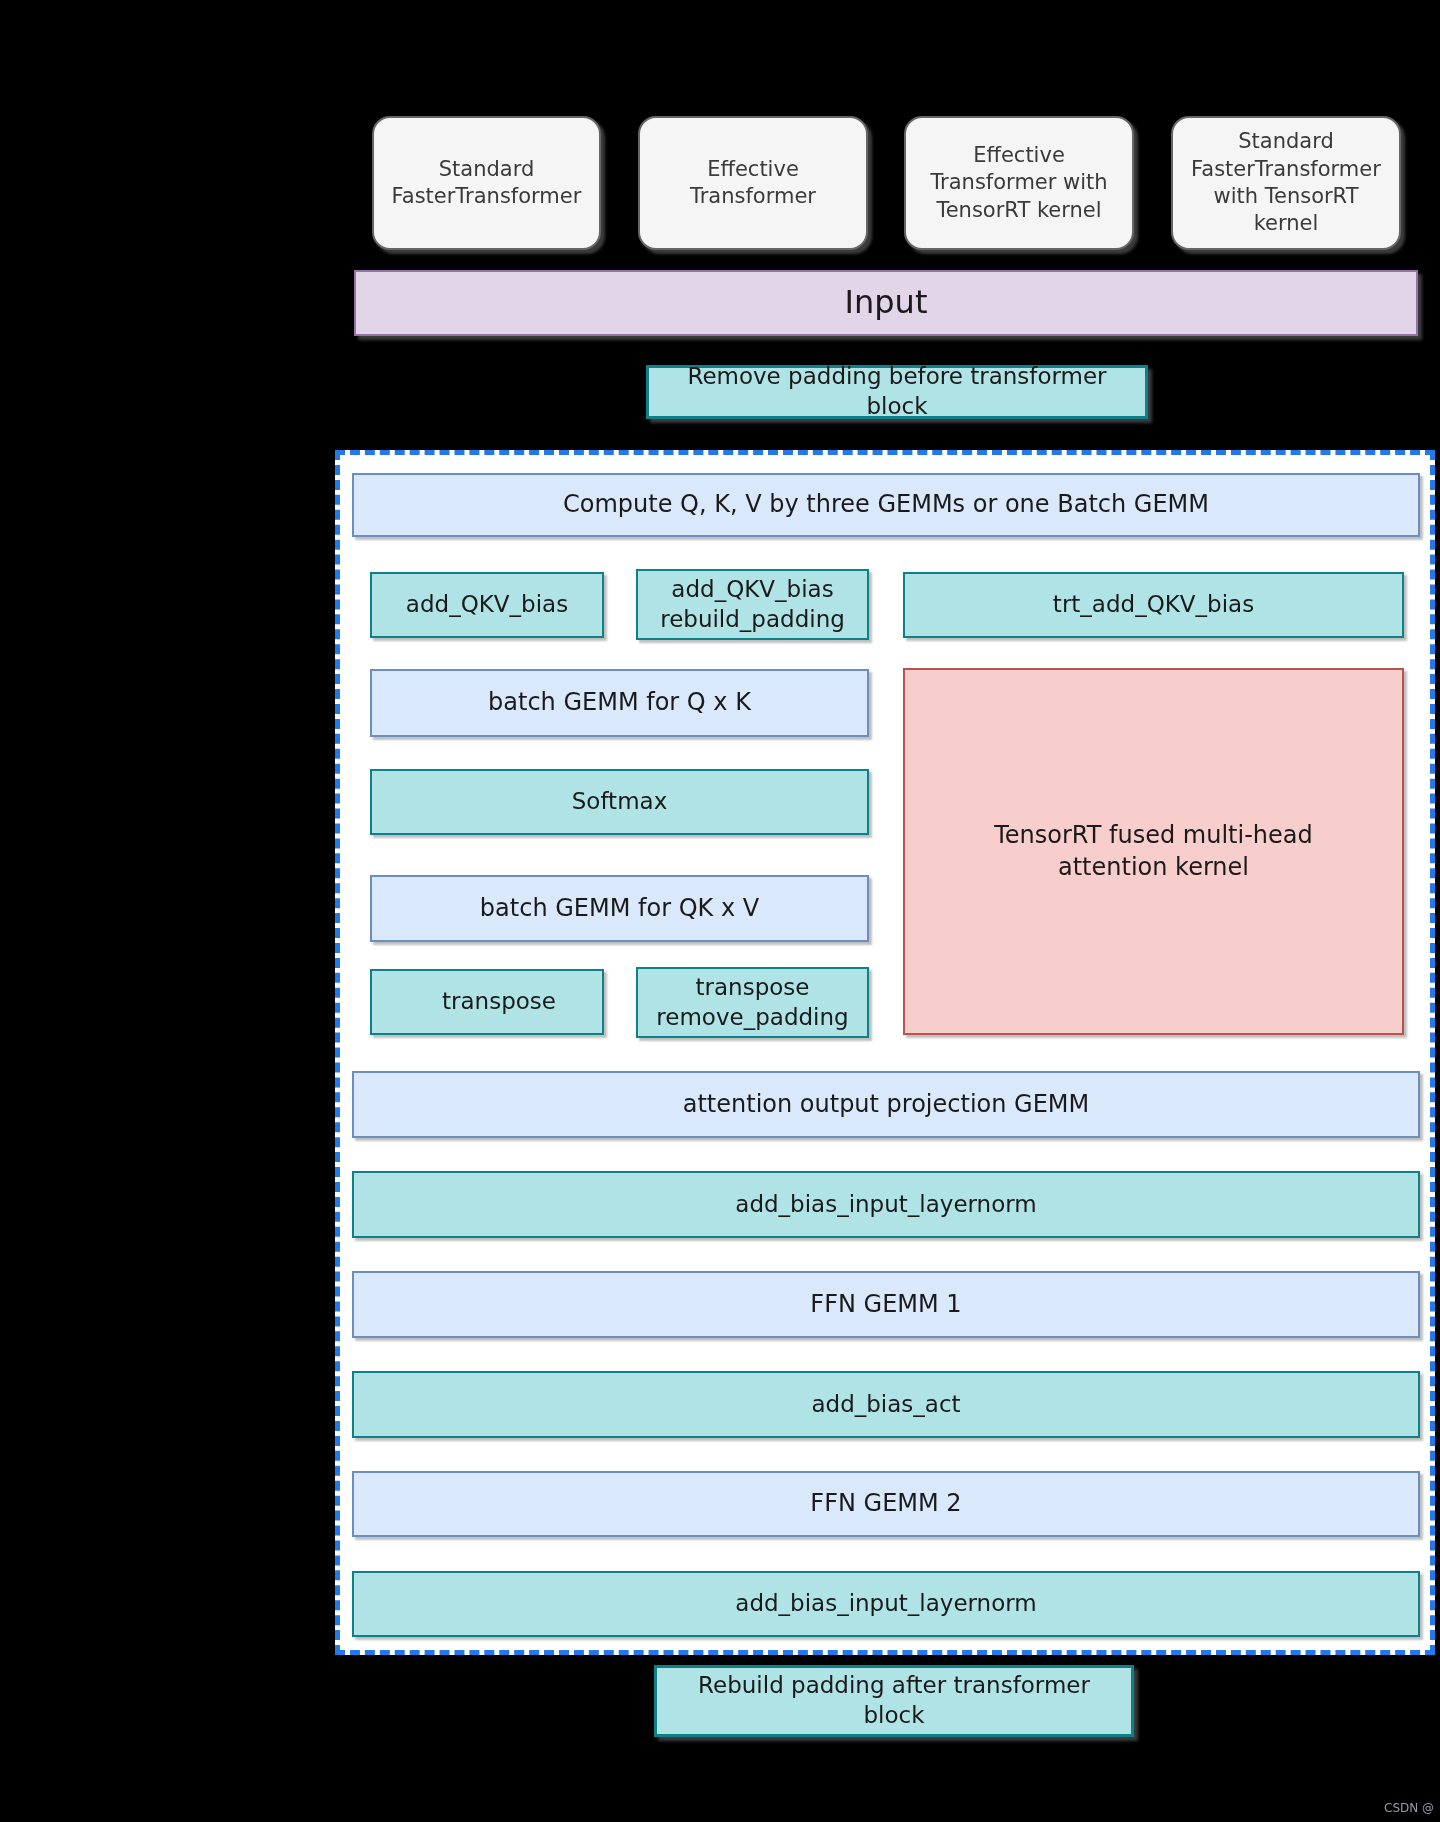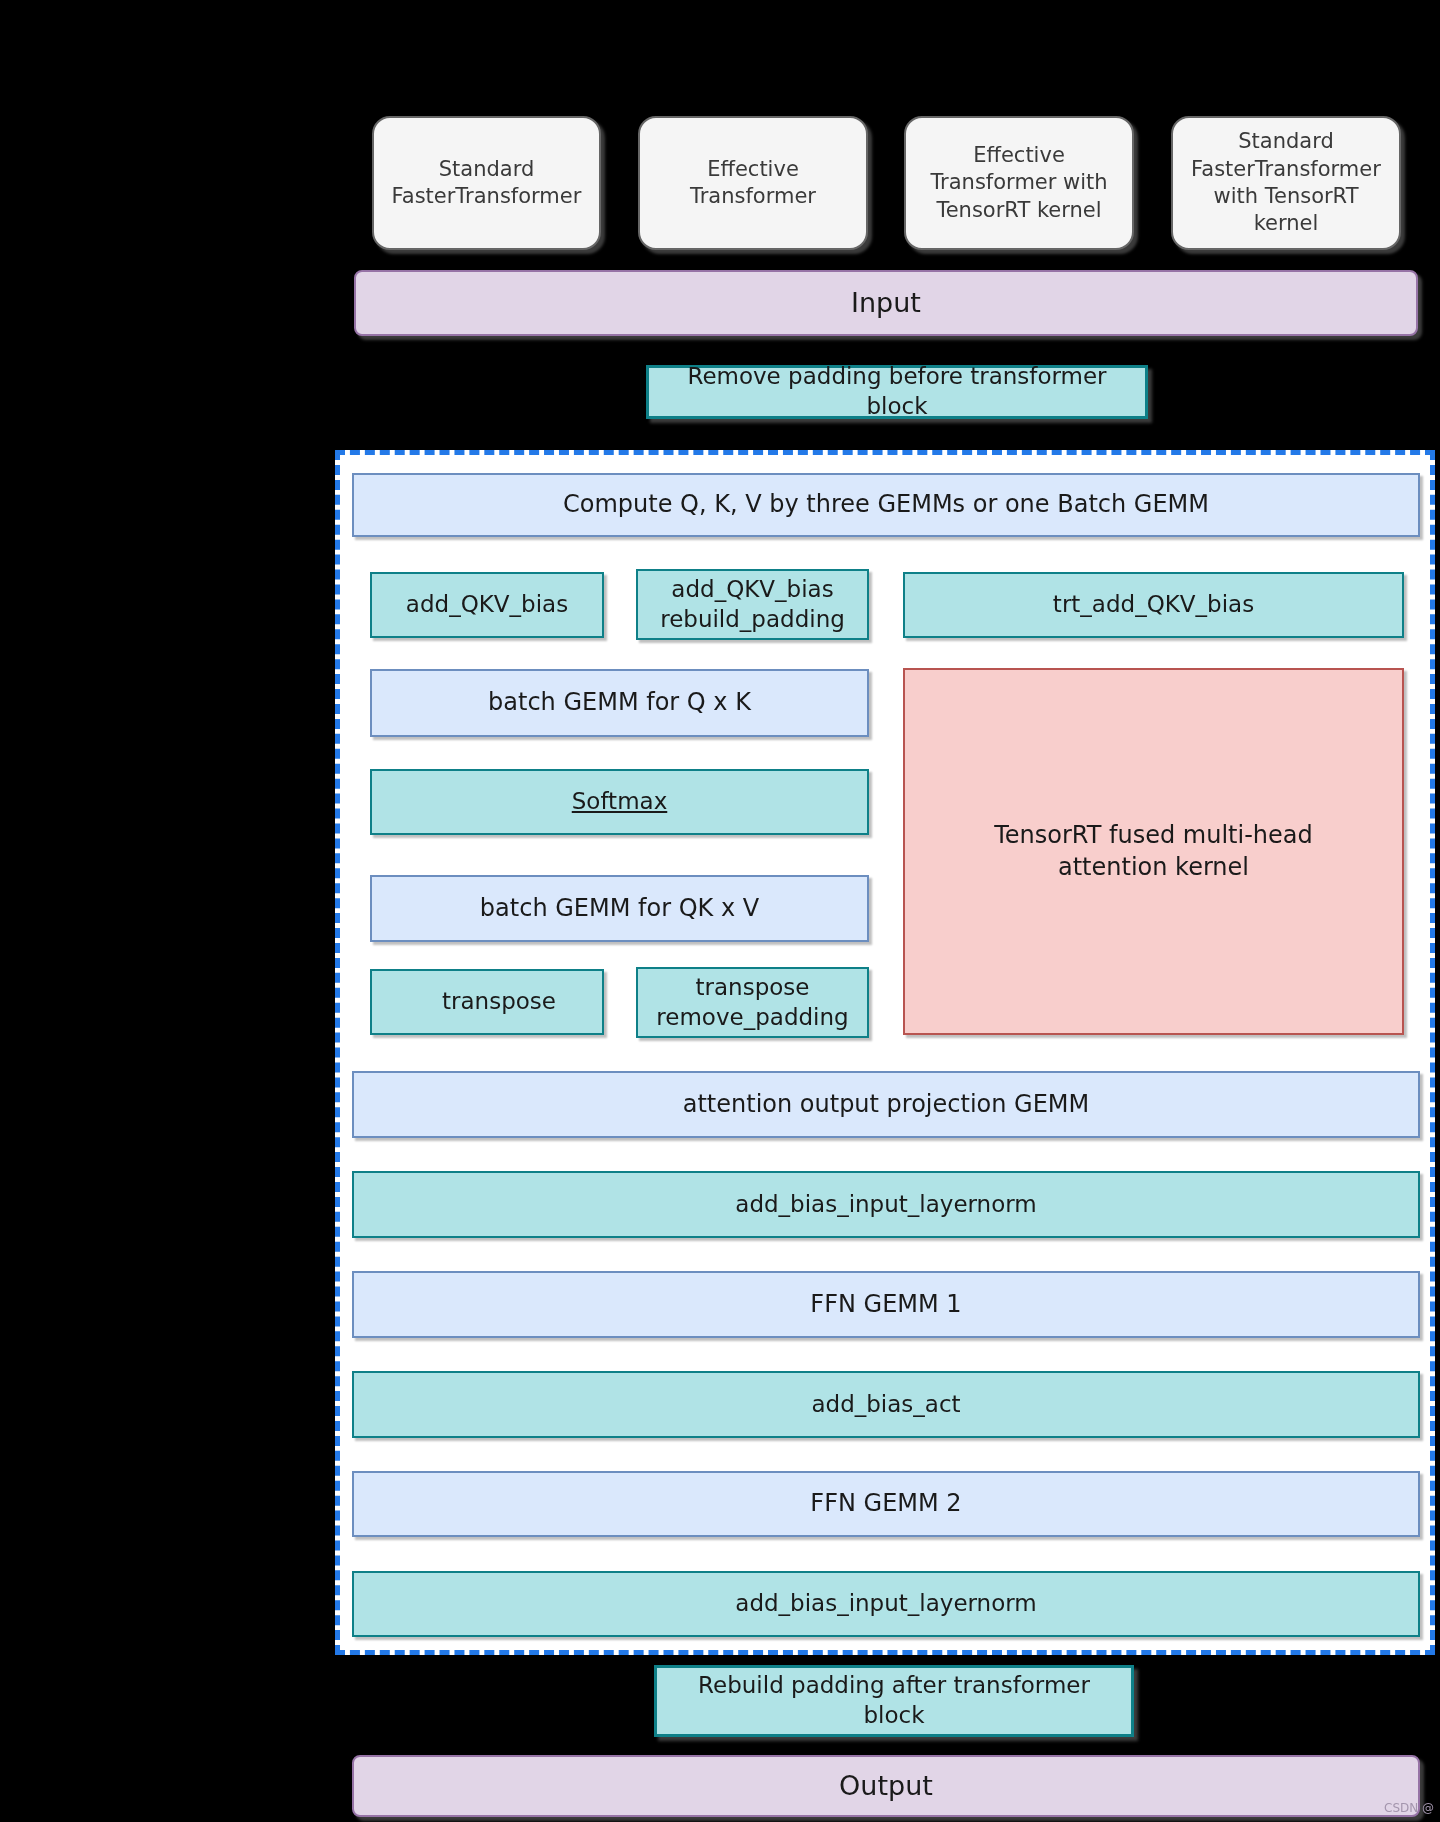--- a/index.html
+++ b/index.html
@@ -18,22 +18,22 @@
     color:#1a1a1a;
     line-height:1.3;
   }
   .gray{
     background:#f5f5f5;border:2px solid #666666;border-radius:18px;
     color:#3a3a3a;font-size:21px;
     box-shadow:4px 4px 3px rgba(130,130,130,0.45);
     padding:6px 10px;
   }
   .purple{
-    background:#e1d5e7;border:2px solid #9673a6;border-radius:8px;
-    font-size:27px;
+    background:#e1d5e7;border:2px solid #9673a6;border-radius:0;
+    font-size:32px;
     box-shadow:4px 4px 3px rgba(130,130,130,0.45);
   }
   .teal{
     background:#b0e3e6;border:2px solid #0e8088;
     font-size:23px;
     box-shadow:3px 3px 2px rgba(0,0,0,0.25);
     padding:4px 8px;
   }
   .teal-big{
     background:#b0e3e6;border:3px solid #0e8088;
@@ -84,33 +84,32 @@
 
   <div id="block-container"></div>
 
   <div class="node blue" style="left:352px;top:473px;width:1068px;height:64px;">Compute Q, K, V by three GEMMs or one Batch GEMM</div>
 
   <div class="node teal" style="left:370px;top:572px;width:234px;height:66px;">add_QKV_bias</div>
   <div class="node teal" style="left:636px;top:569px;width:233px;height:71px;">add_QKV_bias rebuild_padding</div>
   <div class="node teal" style="left:903px;top:572px;width:501px;height:66px;">trt_add_QKV_bias</div>
 
   <div class="node blue" style="left:370px;top:669px;width:499px;height:68px;">batch GEMM for Q x K</div>
-  <div class="node teal" style="left:370px;top:769px;width:499px;height:66px;text-decoration:underline;">Softmax</div>
+  <div class="node teal" style="left:370px;top:769px;width:499px;height:66px;">Softmax</div>
   <div class="node blue" style="left:370px;top:868px;width:499px;height:67px;margin-top:7px;">batch GEMM for QK x V</div>
   <div class="node teal" style="left:370px;top:969px;width:234px;height:66px;padding-left:32px;">transpose</div>
   <div class="node teal" style="left:636px;top:967px;width:233px;height:71px;">transpose remove_padding</div>
 
   <div class="node red" style="left:903px;top:668px;width:501px;height:367px;">TensorRT fused multi-head attention kernel</div>
 
   <div class="node blue" style="left:352px;top:1071px;width:1068px;height:67px;">attention output projection GEMM</div>
   <div class="node teal" style="left:352px;top:1171px;width:1068px;height:67px;">add_bias_input_layernorm</div>
   <div class="node blue" style="left:352px;top:1271px;width:1068px;height:67px;">FFN GEMM 1</div>
   <div class="node teal" style="left:352px;top:1371px;width:1068px;height:67px;">add_bias_act</div>
   <div class="node blue" style="left:352px;top:1471px;width:1068px;height:66px;">FFN GEMM 2</div>
   <div class="node teal" style="left:352px;top:1571px;width:1068px;height:66px;">add_bias_input_layernorm</div>
 
   <div class="node teal-big" style="left:654px;top:1665px;width:480px;height:72px;">Rebuild padding after transformer block</div>
 
-  <div class="node purple" style="left:352px;top:1755px;width:1068px;height:62px;">Output</div>
 
   <div id="watermark">CSDN @</div>
 
 </div>
 
 </body></html>

